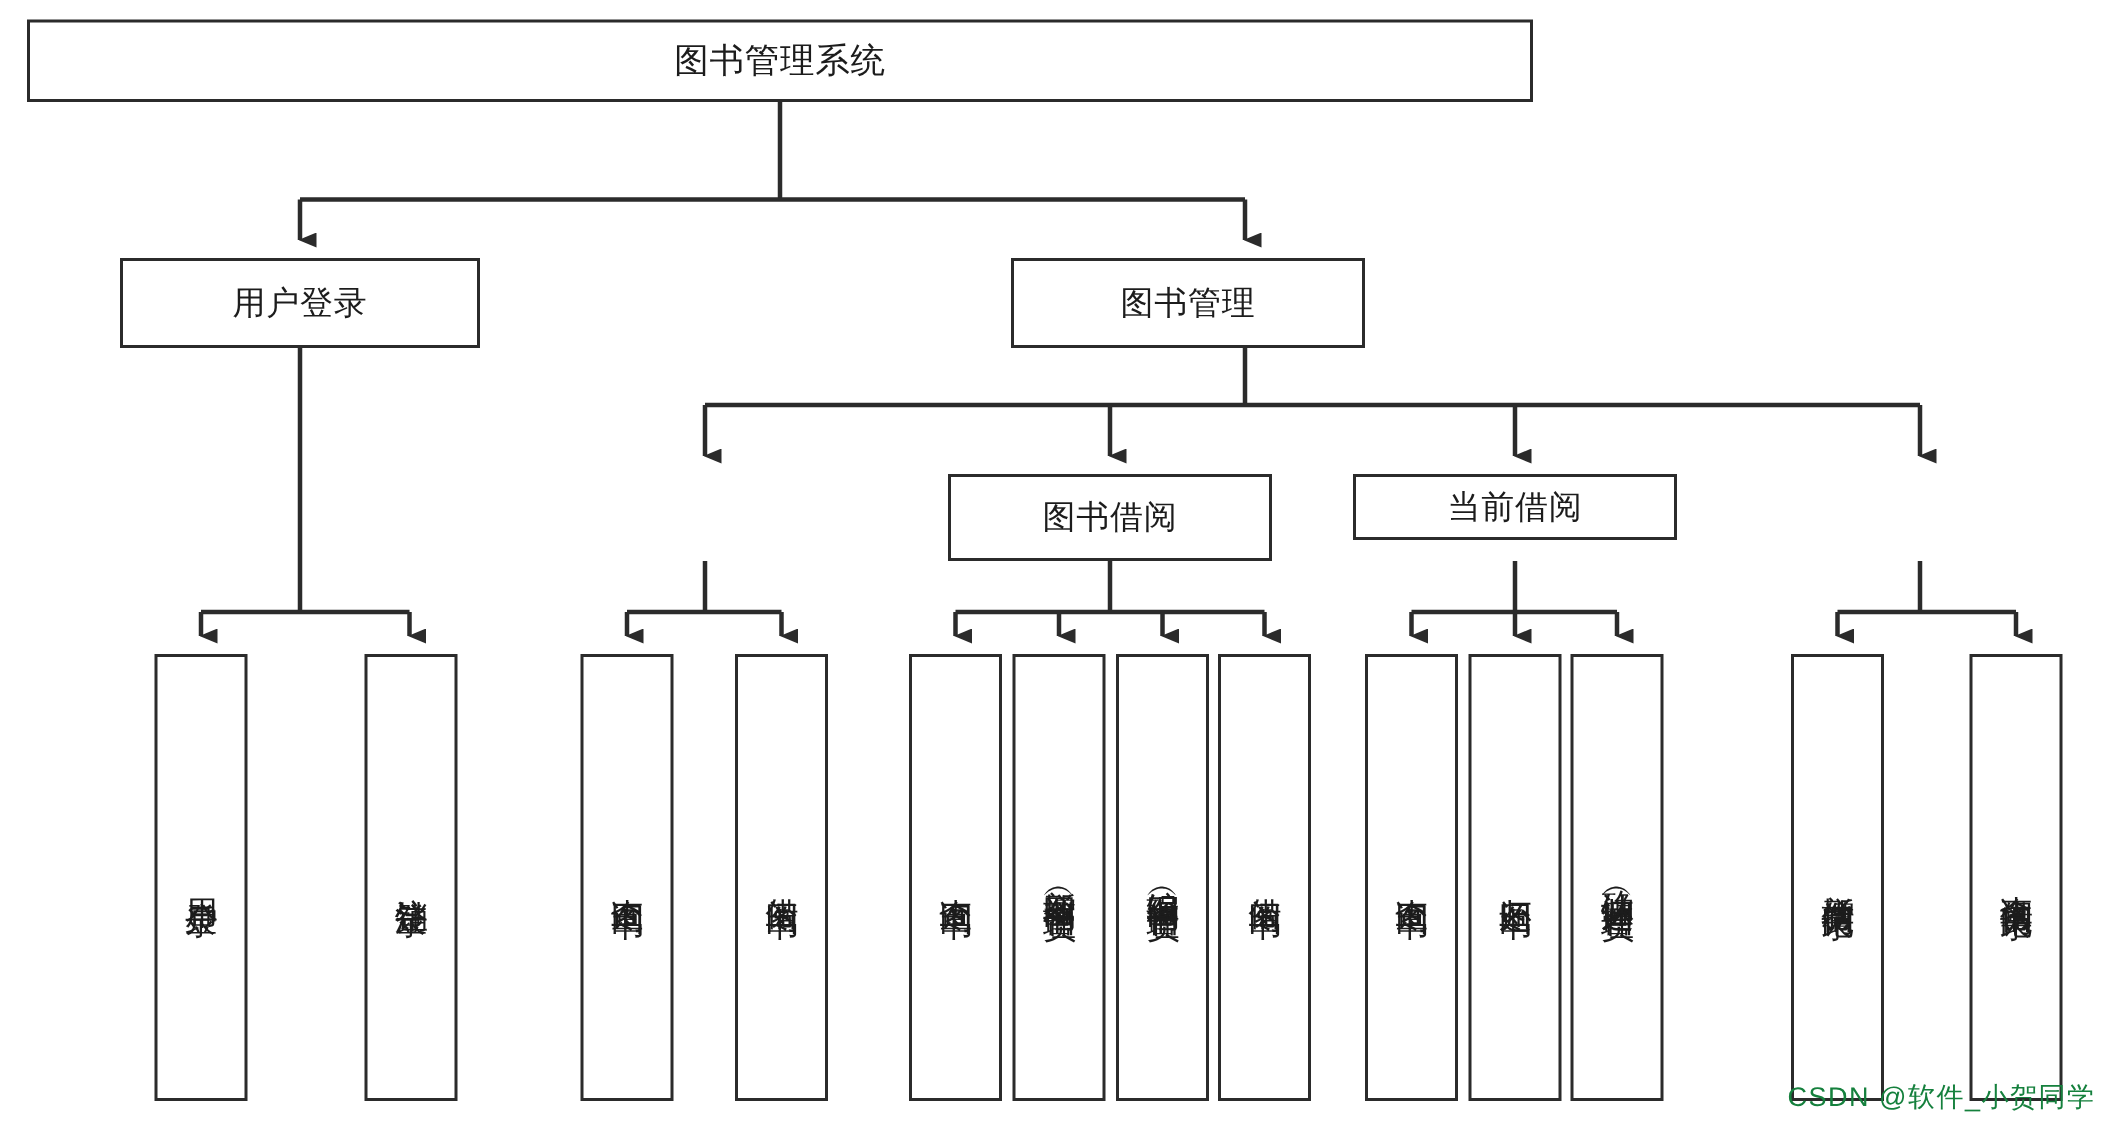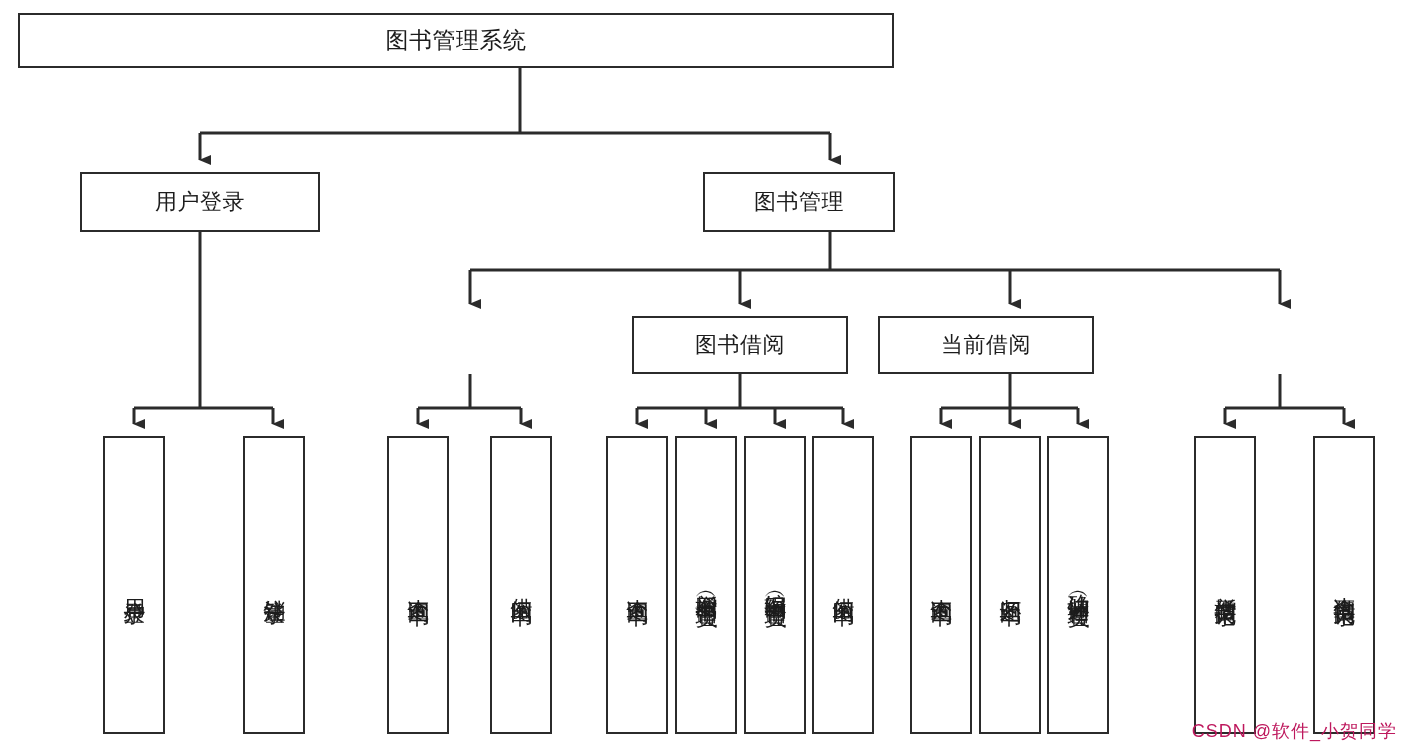--- a/index.html
+++ b/index.html
@@ -63,21 +63,21 @@
     letter-spacing: 2px;
     white-space: normal;
     max-height: 100%;
     text-align: center;
   }
   .watermark {
     position: absolute;
     right: 8px;
     bottom: 4px;
     font-size: 18px;
-    color: #be185d;
+    color: #15803d;
     letter-spacing: 1px;
     white-space: nowrap;
     pointer-events: none;
   }
 </style>
 </head>
 <body>
 
 <div id="diagram-root">
 
@@ -126,35 +126,35 @@
       <line x1="1010" y1="408" x2="1010" y2="424" marker-end="url(#arrowhead)"></line>
       <line x1="1078" y1="408" x2="1078" y2="424" marker-end="url(#arrowhead)"></line>
 
       <line x1="1280" y1="374" x2="1280" y2="408"></line>
       <line x1="1225" y1="408" x2="1344" y2="408"></line>
       <line x1="1225" y1="408" x2="1225" y2="424" marker-end="url(#arrowhead)"></line>
       <line x1="1344" y1="408" x2="1344" y2="424" marker-end="url(#arrowhead)"></line>
     </g>
   </svg>
 
-  <div class="node-box node-h node-root" style="left:18px; top:13px; width:876px; height:55px;">
+  <div class="node-box node-h node-root" style="left:18px; top:13px; width:1004px; height:55px;">
     <span class="node-label">图书管理系统</span>
   </div>
 
   <div class="node-box node-h" style="left:80px; top:172px; width:240px; height:60px;">
     <span class="node-label">用户登录</span>
   </div>
-  <div class="node-box node-h" style="left:703px; top:172px; width:192px; height:60px;">
+  <div class="node-box node-h" style="left:674px; top:172px; width:236px; height:60px;">
     <span class="node-label">图书管理</span>
   </div>
 
   <div class="node-box node-h" style="left:632px; top:316px; width:216px; height:58px;font-family:Liberation Serif, serif;">
     <span class="node-label">图书借阅</span>
   </div>
-  <div class="node-box node-h" style="left:878px; top:316px; width:216px; height:58px;">
+  <div class="node-box node-h" style="left:902px; top:316px; width:216px; height:44px;">
     <span class="node-label">当前借阅</span>
   </div>
 
   <div class="node-box node-v" style="left:103px; top:436px; width:62px; height:298px;">
     <span class="node-label">用户登录</span>
   </div>
   <div class="node-box node-v" style="left:243px; top:436px; width:62px; height:298px;">
     <span class="node-label">注销登录</span>
   </div>
 

